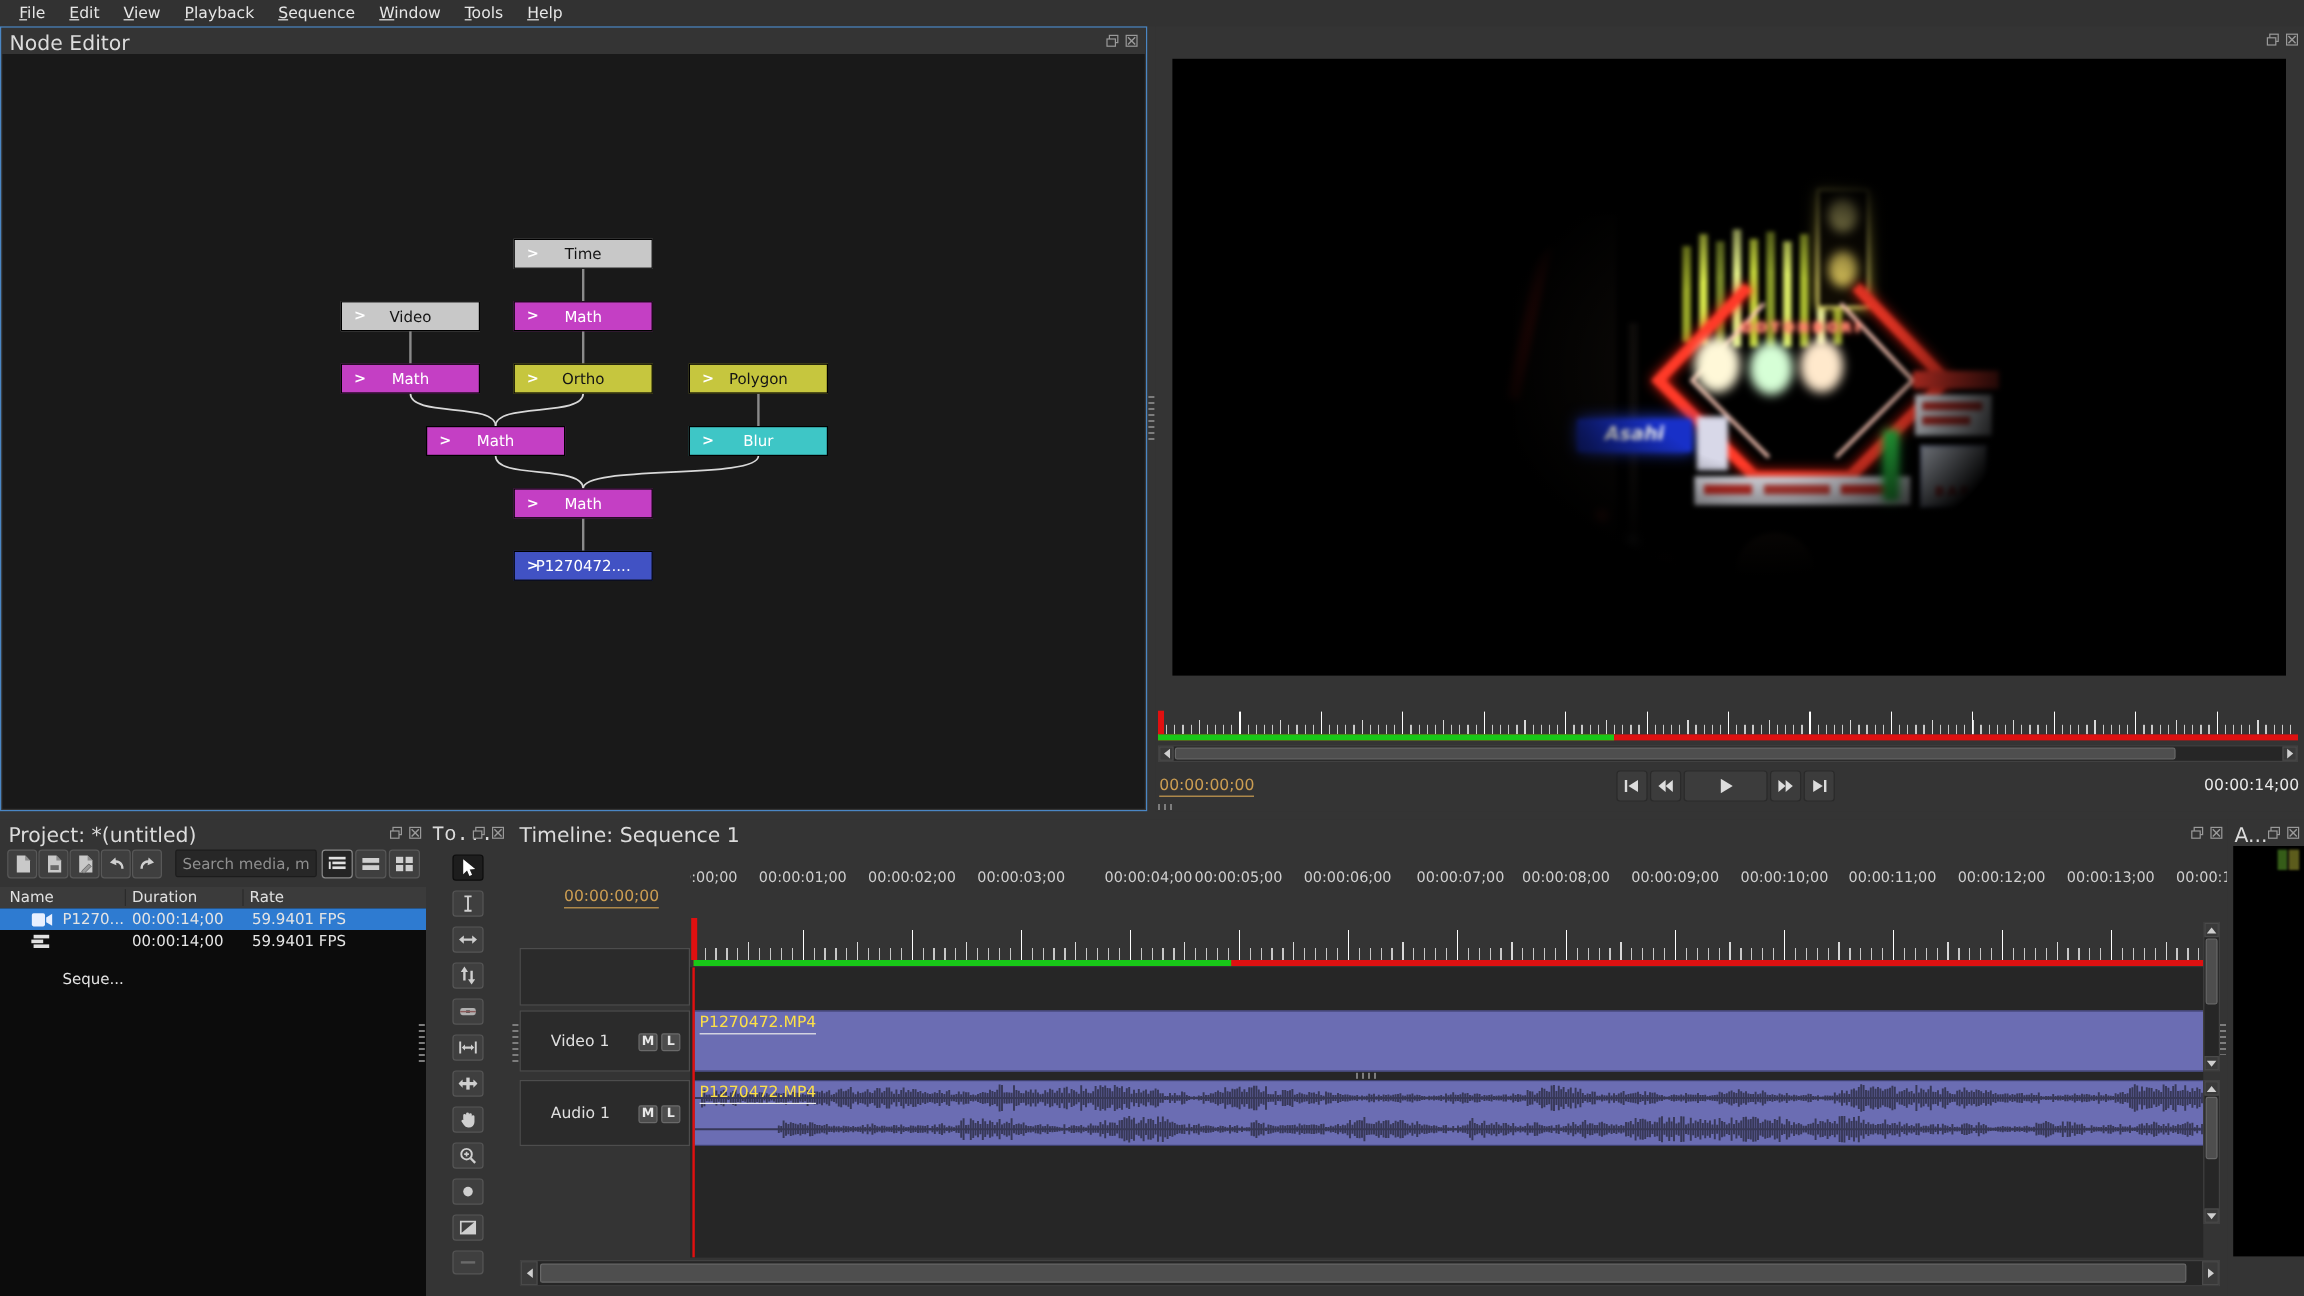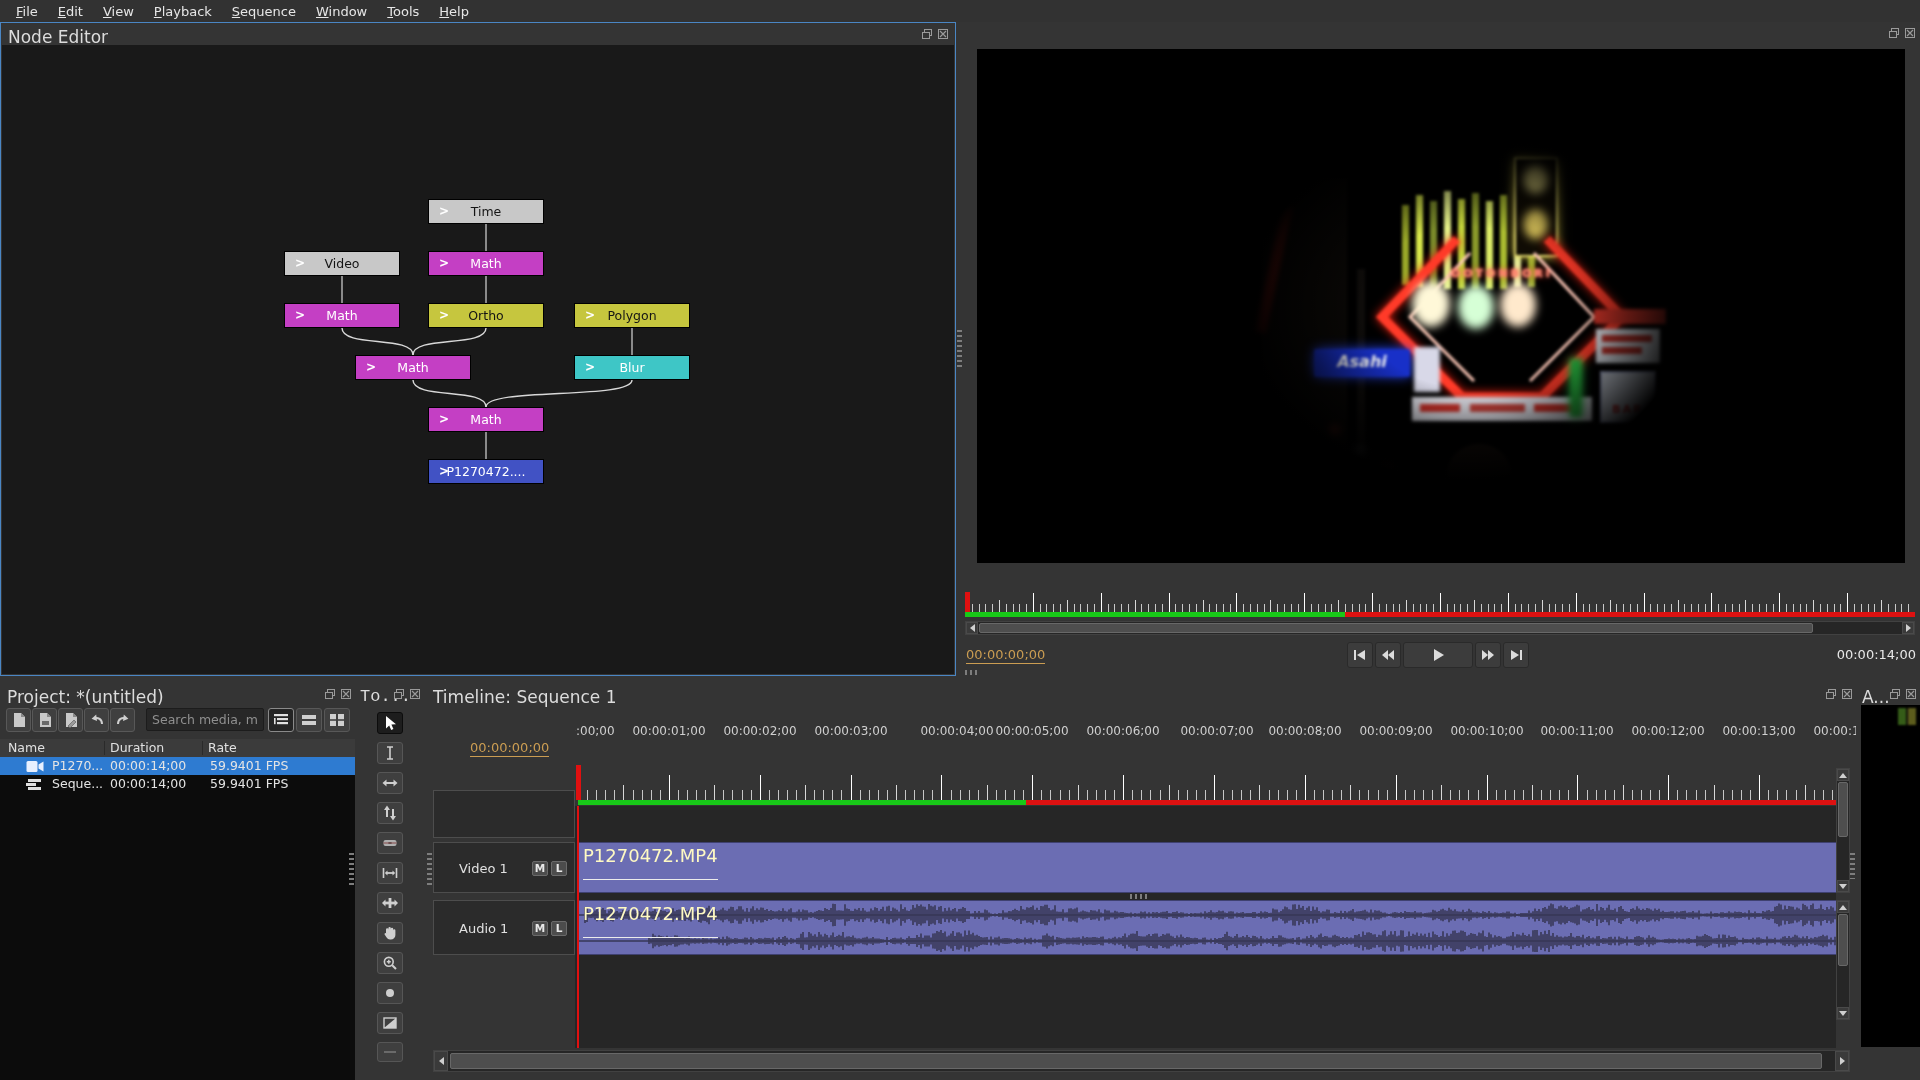--- a/index.html
+++ b/index.html
@@ -80,22 +80,22 @@
   .toolbtn.active { background:#1d1d1d; border:1px solid #0c0c0c; }
 
   
   #timeline { left:425px; top:683px; width:1431px; height:397px; overflow:hidden; }
   #tl-labels { position:absolute; left:150px; top:40px; width:1281px; height:20px; overflow:hidden; }
   #tl-labels span { position:absolute; top:1px; width:80px; text-align:center; font-size:12px; color:#cfcfcf; white-space:nowrap; }
   #tl-ruler { position:absolute; left:150px; top:82px; width:1281px; height:35px; overflow:hidden; }
   #tl-cache { position:absolute; left:150px; top:117px; width:1281px; height:6px; overflow:hidden; }
   #tracks { position:absolute; left:150px; top:123px; width:1261px; height:242px; background:#262626; overflow:hidden; }
   .clip { position:absolute; left:3px; width:1272px; background:#6b6db3; border:1px solid #3f4170; }
-  .clip-label { position:absolute; left:4px; top:2px; font-size:18px; color:#fef9c3;
-    border-bottom:1px solid #ececec; padding-bottom:13px; white-space:nowrap; }
+  .clip-label { position:absolute; left:4px; top:2px; font-size:13px; color:#fde047;
+    border-bottom:1px solid #ececec; padding-bottom:1px; white-space:nowrap; }
   .hdrbox { position:absolute; left:8px; width:142px; background:#2b2b2b; border:1px solid #4d4d4d; }
   .trk-label { position:absolute; left:25px; font-size:13px; color:#e0e0e0; }
   .mlbtn { position:absolute; width:16px; height:15px; background:#4c4c4c; border:1px solid #6a6a6a;
     border-radius:2px; font-size:10.5px; font-weight:bold; color:#e8e8e8; text-align:center; line-height:13px; }
   .waveband { position:absolute; left:0; right:0; }
 
   
   #audiomon { left:1856px; top:683px; width:64px; height:397px; }
   #am-black { position:absolute; left:5px; top:22px; width:59px; height:342px; background:#000; }
   #am-meter { position:absolute; left:37px; top:3px; width:18px; height:17px; filter:blur(1px);
@@ -425,21 +425,21 @@
         <span style="left:52px;">P1270...</span>
         <span style="left:110px;">00:00:14;00</span>
         <span style="left:210px;">59.9401 FPS</span>
       </div>
       <div class="prow" style="top:18px;">
         <svg style="position:absolute;left:26px;top:3px;" width="17" height="13" viewBox="0 0 17 13">
             <rect x="2" y="1" width="13" height="3" fill="#e0e0e0"></rect>
             <rect x="0" y="5" width="10" height="3" fill="#e0e0e0"></rect>
             <rect x="2" y="9" width="13" height="3" fill="#e0e0e0"></rect>
           </svg>
-        <span style="left:52px;">Seque...</span>
+        <span style="left:52px;margin-top:32px;">Seque...</span>
         <span style="left:110px;">00:00:14;00</span>
         <span style="left:210px;">59.9401 FPS</span>
       </div>
     </div>
   </div>
 
   <div class="panel" id="tools">
     <div class="ptitle" style="padding-left:5px;">To...</div>
     <div class="win-icons" style="right:4px;">
       <svg width="12" height="12" viewBox="0 0 12 12">

